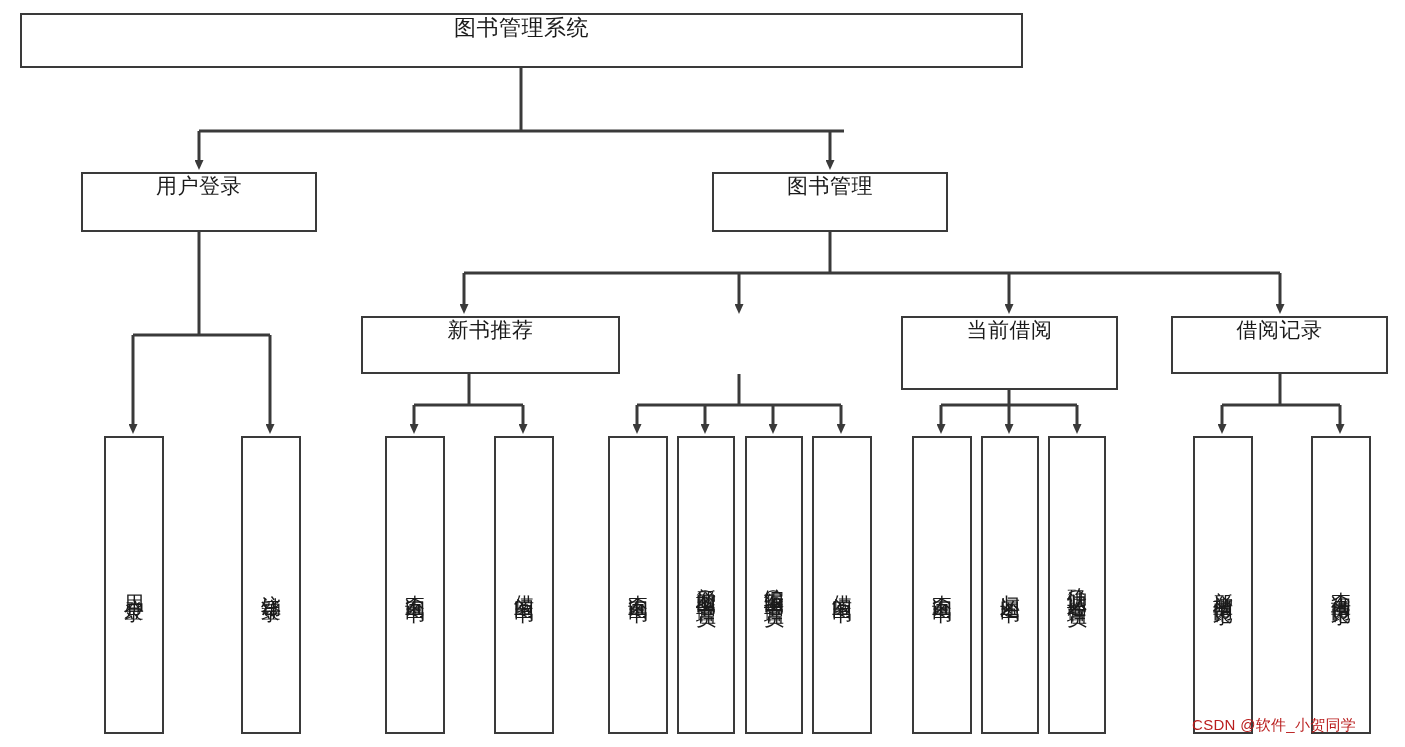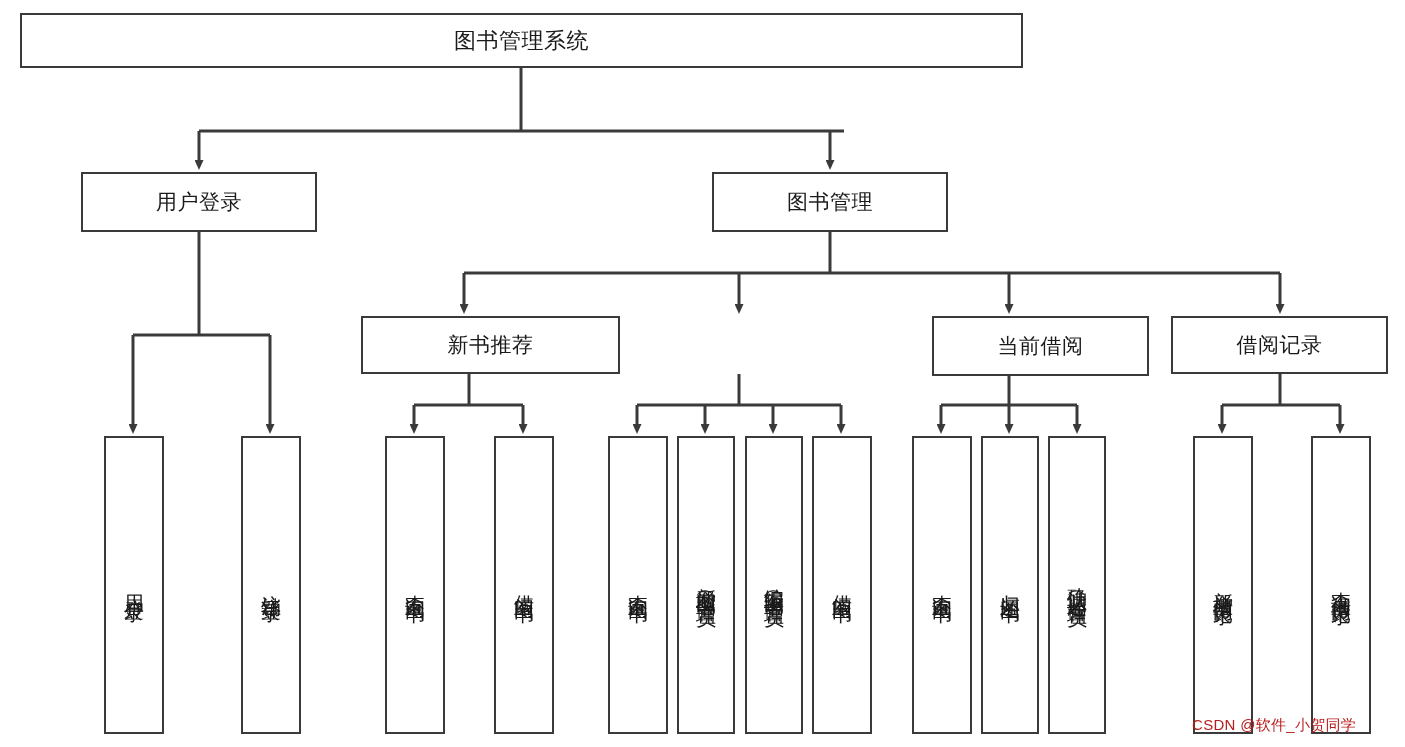--- a/index.html
+++ b/index.html
@@ -25,21 +25,20 @@
     width: 1405px;
     height: 747px;
     pointer-events: none;
   }
   .node {
     position: absolute;
     box-sizing: border-box;
     background: #ffffff;
     border: 2px solid #3a3a3a;
     display: flex;
-    align-items: center;
     justify-content: center;
     color: #1a1a1a;
   }
   .node .label {
     display: block;
     line-height: 1.18;
     text-align: center;
     white-space: pre;
   }
   
@@ -134,21 +133,21 @@
   <div class="node horiz" style="left:81px; top:172px; width:236px; height:60px;">
     <span class="label">用户登录</span>
   </div>
   <div class="node horiz" style="left:712px; top:172px; width:236px; height:60px;">
     <span class="label">图书管理</span>
   </div>
 
   <div class="node horiz" style="left:361px; top:316px; width:259px; height:58px;">
     <span class="label">新书推荐</span>
   </div>
-  <div class="node horiz" style="left:932px; top:316px; width:217px; height:60px;">
+  <div class="node horiz" style="left:901px; top:316px; width:217px; height:74px;">
     <span class="label">当前借阅</span>
   </div>
   <div class="node horiz" style="left:1171px; top:316px; width:217px; height:58px;">
     <span class="label">借阅记录</span>
   </div>
 
   <div class="node vert" style="left:104px; top:436px; width:60px; height:298px;">
     <span class="label">用户登录</span>
   </div>
   <div class="node vert" style="left:241px; top:436px; width:60px; height:298px;">

